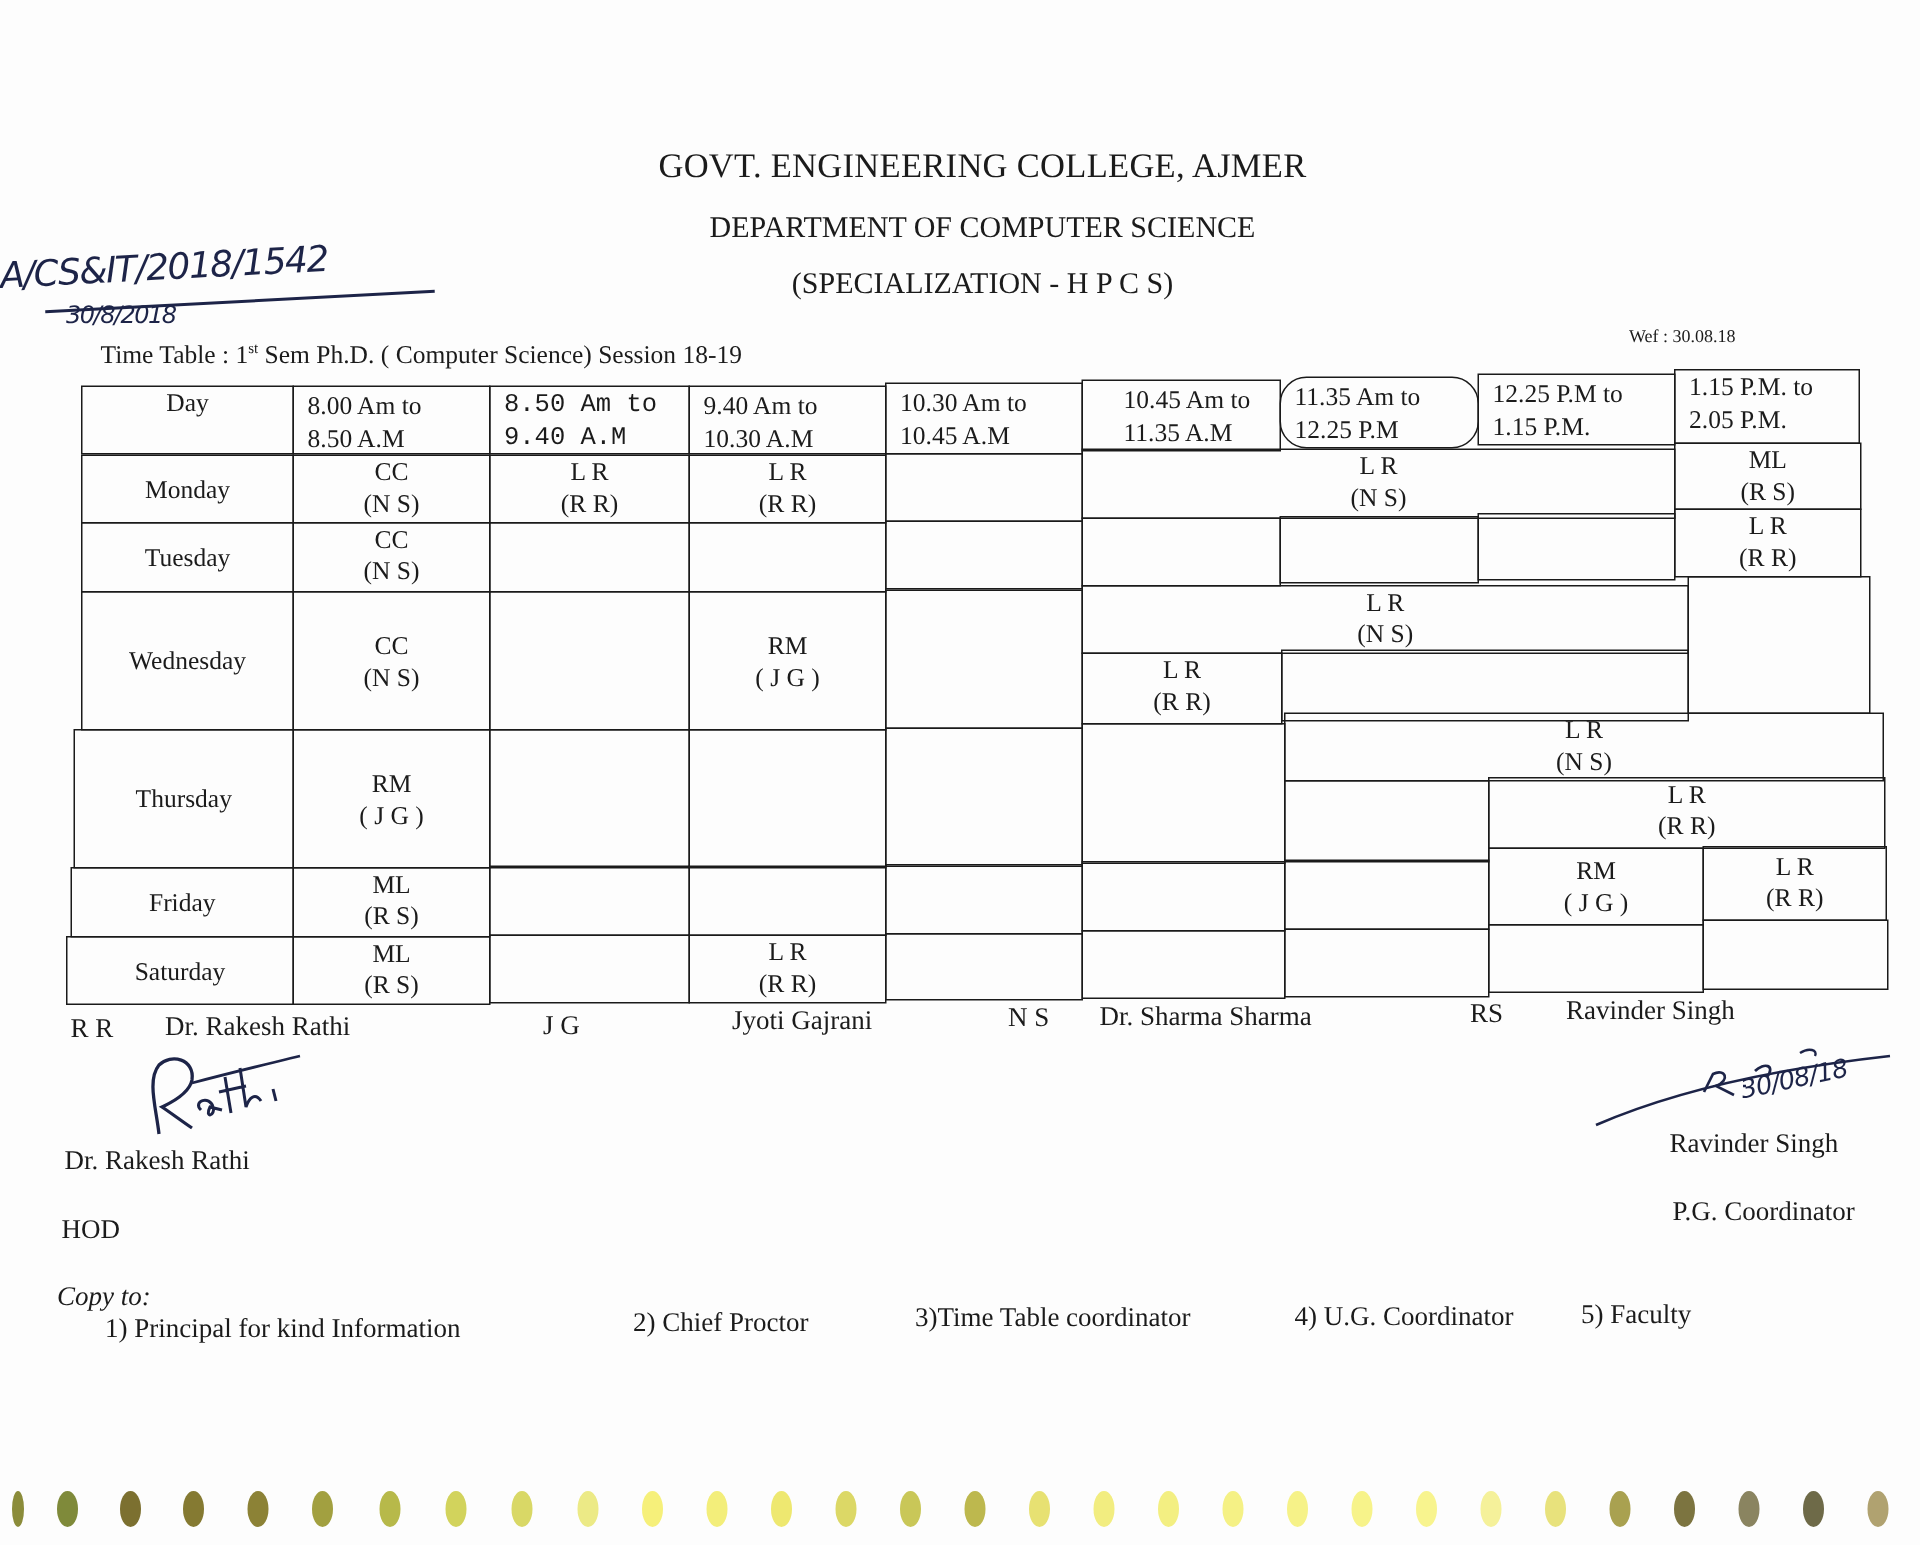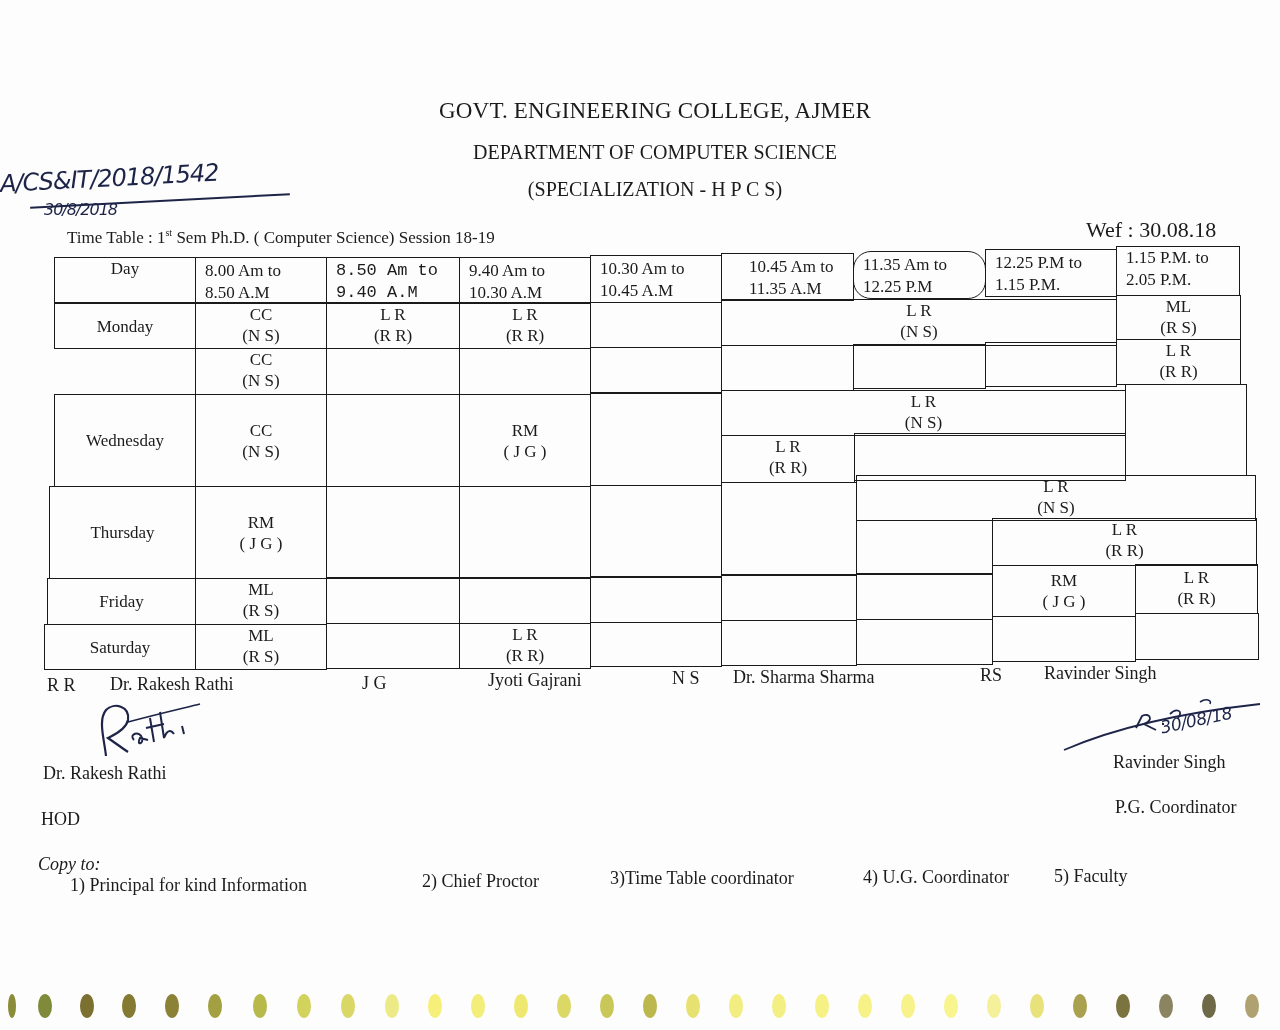--- a/index.html
+++ b/index.html
@@ -9,21 +9,21 @@
   .hdr{position:absolute;left:0;width:1280px;text-align:center;white-space:nowrap;}
   .h1{top:98px;font-size:23px;letter-spacing:0.2px;padding-left:15px;}
   .h2{top:141px;font-size:20px;padding-left:15px;}
   .h3{top:178px;font-size:20px;padding-left:15px;}
   .hand{font-family:"DejaVu Sans",sans-serif;color:#1d2448;font-style:italic;}
   .ref{left:0;top:170px;font-size:24px;transform:rotate(-3deg);transform-origin:left;letter-spacing:-1px;}
   .refline{left:30px;top:200px;width:260px;height:2px;background:#1d2448;transform:rotate(-3deg);}
   .refdate{left:32px;top:200px;font-size:16px;letter-spacing:-1px;margin-left:12px;}
   .ttl{left:67px;top:227px;font-size:17px;}
   .ttl sup{font-size:10px;}
-  .wef{left:1086px;top:217px;font-size:22px;}
+  .wef{left:1086px;top:217px;font-size:12px;}
   
   .grid{position:absolute;left:0;top:0;width:1280px;height:700px;}
   .c{position:absolute;border:1.5px solid #1a1a1a;box-sizing:border-box;margin:-1px 0 0 -1px;
      display:flex;flex-direction:column;align-items:center;justify-content:center;
      font-size:17px;line-height:21px;text-align:center;background:transparent;}
   .c.hl{align-items:flex-start;padding-left:9px;justify-content:flex-start;padding-top:8px;line-height:22px;}
   .c.top{justify-content:flex-start;padding-top:0px;}
   .legend{position:absolute;top:673px;font-size:18px;white-space:nowrap;}
   .sig{font-size:18px;white-space:nowrap;}
   .copy{font-size:18px;white-space:nowrap;}
@@ -100,20 +100,23 @@
   <div class="c" style="left:591px;top:303px;width:132px;height:46px;"></div>
   <div class="c top" style="left:722px;top:300px;width:396px;height:47px;">
       <span>L R</span>
       <span>(N S)</span>
     </div>
   <div class="c top" style="left:1117px;top:296px;width:125px;height:45px;">
       <span>ML</span>
       <span>(R S)</span>
     </div>
 
+  <div class="c" style="left:55px;top:349px;width:142px;height:47px;">
+      <span>Tuesday</span>
+    </div>
   <div class="c top" style="left:196px;top:349px;width:132px;height:47px;">
       <span>CC</span>
       <span>(N S)</span>
     </div>
   <div class="c" style="left:327px;top:349px;width:134px;height:47px;"></div>
   <div class="c" style="left:460px;top:349px;width:132px;height:47px;"></div>
   <div class="c" style="left:591px;top:348px;width:132px;height:46px;"></div>
   <div class="c" style="left:722px;top:346px;width:133px;height:46px;"></div>
   <div class="c" style="left:854px;top:345px;width:133px;height:45px;"></div>
   <div class="c" style="left:986px;top:343px;width:132px;height:45px;"></div>

